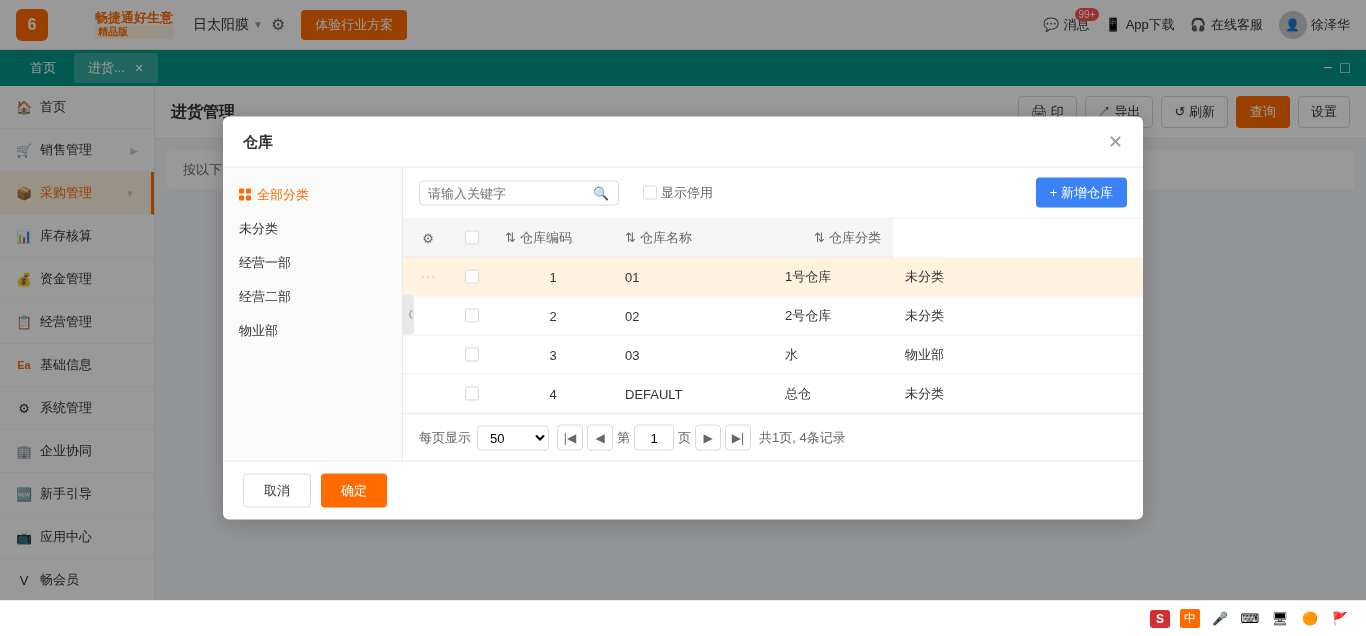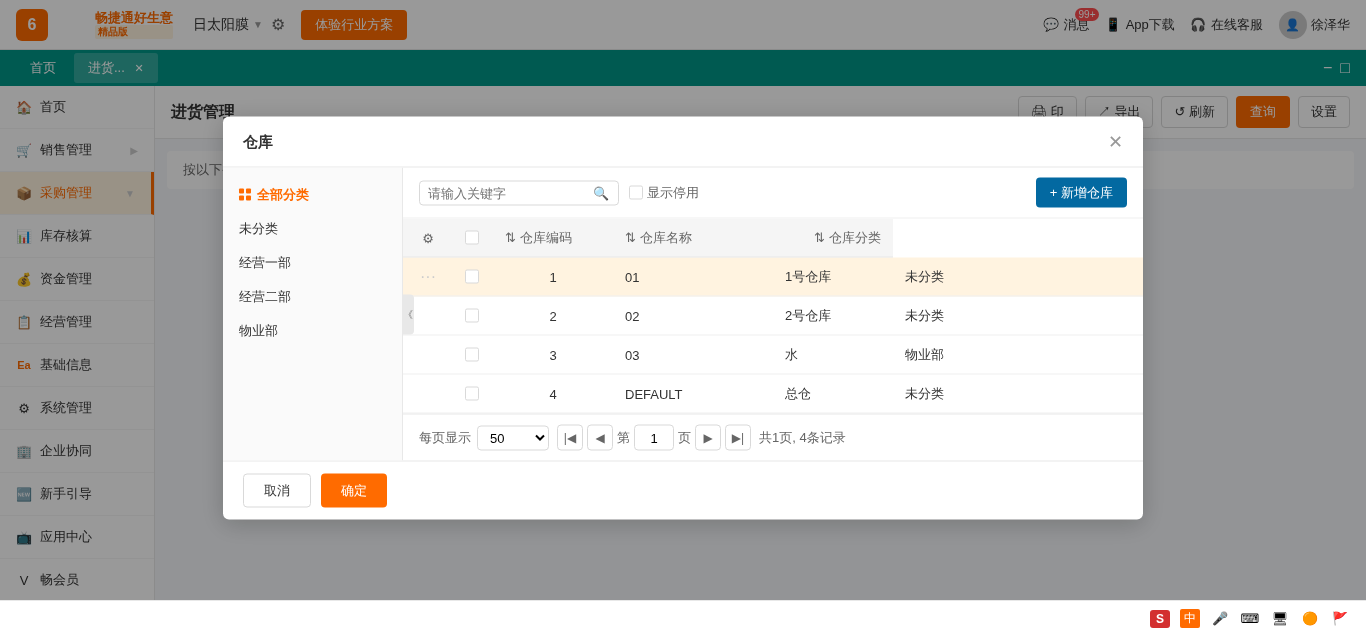--- a/index.html
+++ b/index.html
@@ -186,33 +186,33 @@
       border-radius: 0 4px 4px 0;
       display: flex; align-items: center; justify-content: center;
       cursor: pointer; z-index: 1;
       font-size: 10px; color: #666;
     }
     .category-item {
       padding: 8px 16px; font-size: 13px; color: #333;
       cursor: pointer;
     }
     .category-header {
-      padding: 8px 16px; font-size: 13px; font-weight: bold;
+      padding: 8px 16px; font-size: 13px; font-weight: normal;
       color: #ff6b00; display: flex; align-items: center; gap: 6px;
     }
 
     
     .right-panel {
       flex: 1;
       display: flex;
       flex-direction: column;
       overflow: hidden;
     }
     .right-toolbar {
-      display: flex; align-items: center; gap: 10px;
+      display: flex; align-items: center; gap: 24px;
       padding: 10px 16px;
       border-bottom: 1px solid #f0f0f0;
     }
     .search-box {
       display: flex; align-items: center;
       border: 1px solid #d9d9d9; border-radius: 4px;
       padding: 4px 8px; gap: 6px; background: white;
       width: 200px;
     }
     .search-box input {
@@ -220,21 +220,21 @@
       width: 100%; background: transparent;
     }
     .search-icon-btn { color: #999; cursor: pointer; }
     .show-disabled { display: flex; align-items: center; gap: 4px; font-size: 13px; color: #666; }
     .checkbox-empty {
       width: 14px; height: 14px; border: 1px solid #d9d9d9;
       border-radius: 2px; background: white;
     }
     .btn-add-warehouse {
       margin-left: auto;
-      background: #0369a1; color: white; border: none;
+      background: #3b82f6; color: white; border: none;
       padding: 6px 14px; border-radius: 4px; cursor: pointer; font-size: 13px;
       white-space: nowrap;
     }
 
     
     .warehouse-table {
       flex: 1; overflow-y: auto;
     }
     table {
       width: 100%; border-collapse: collapse;

